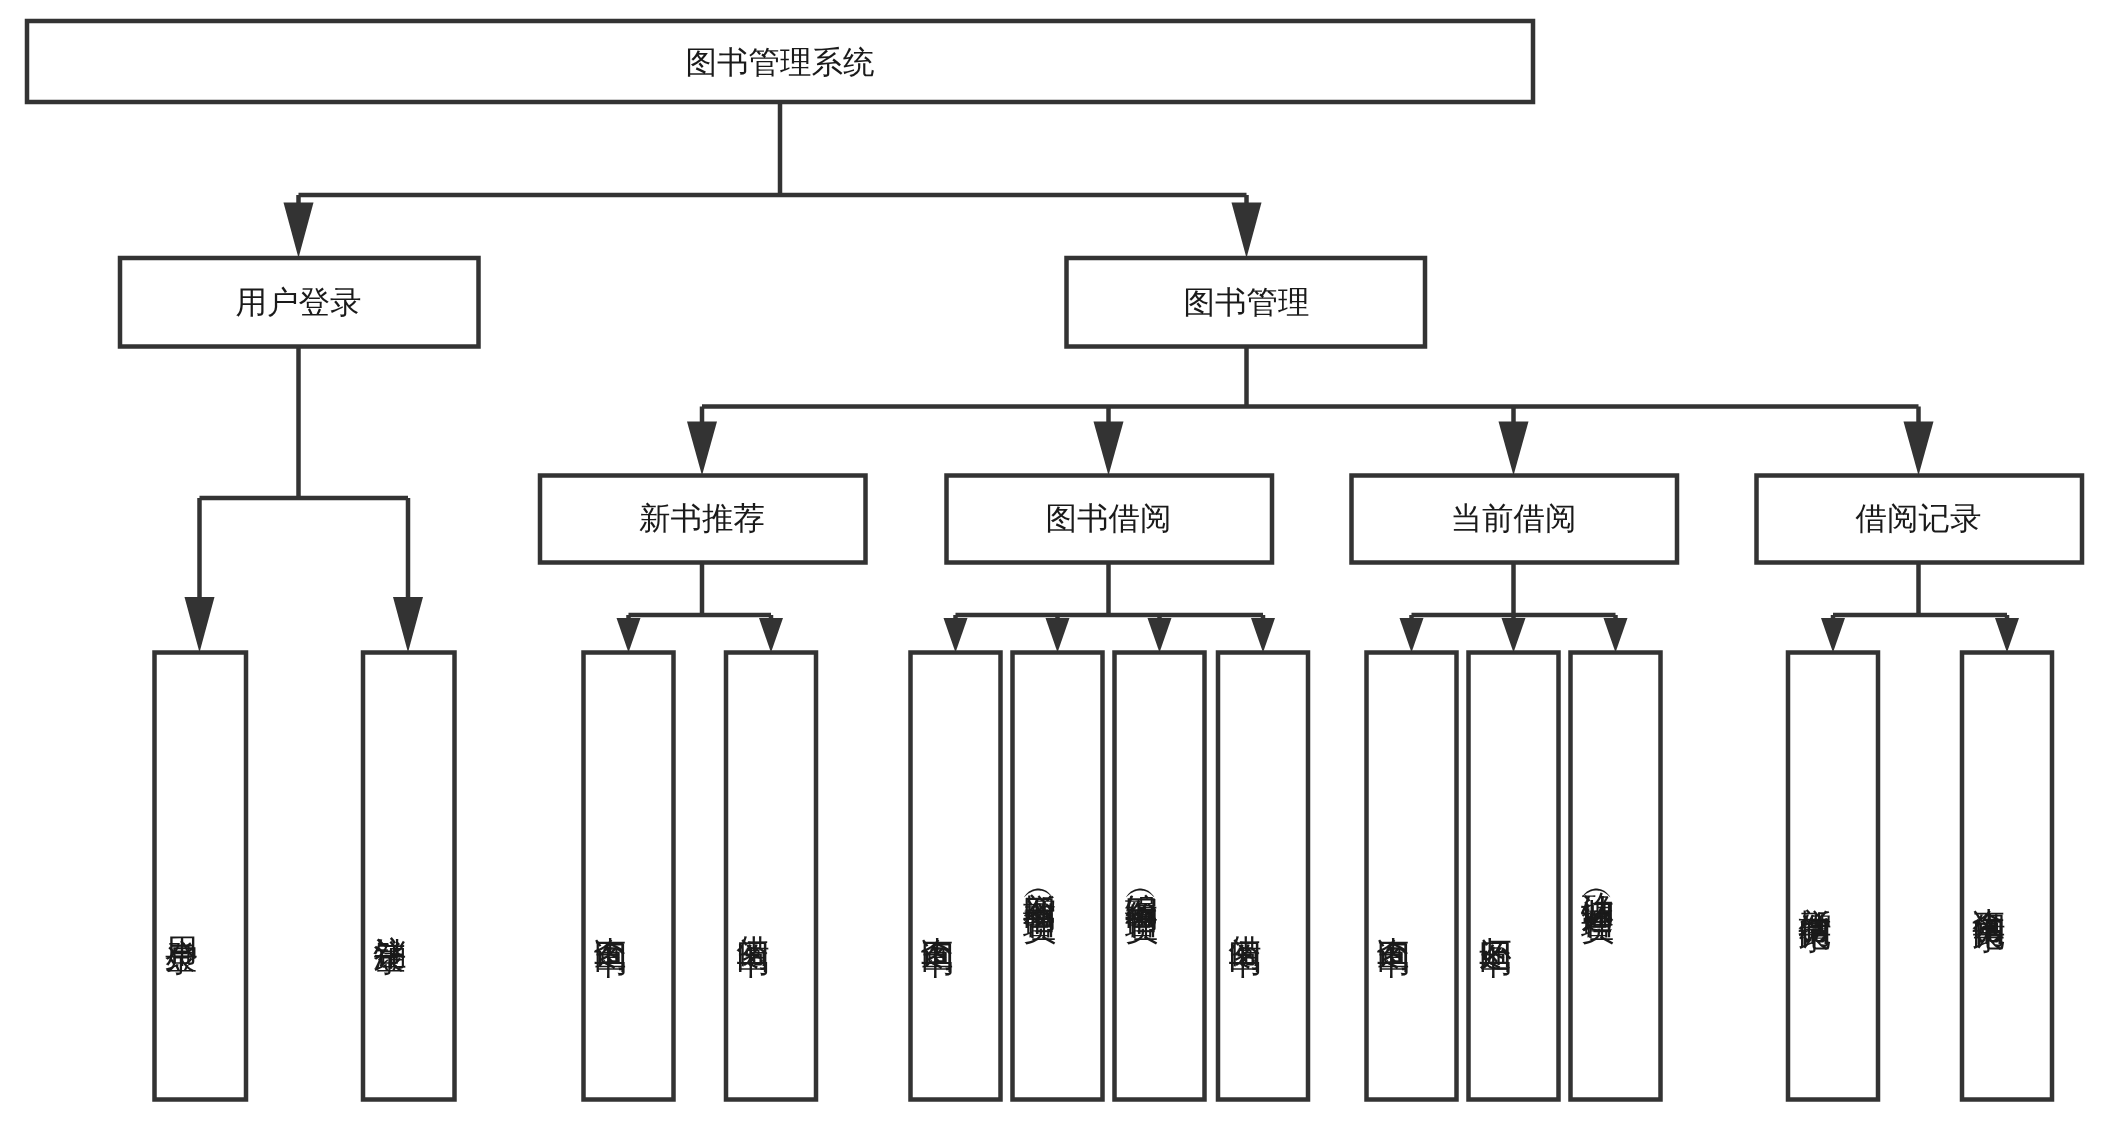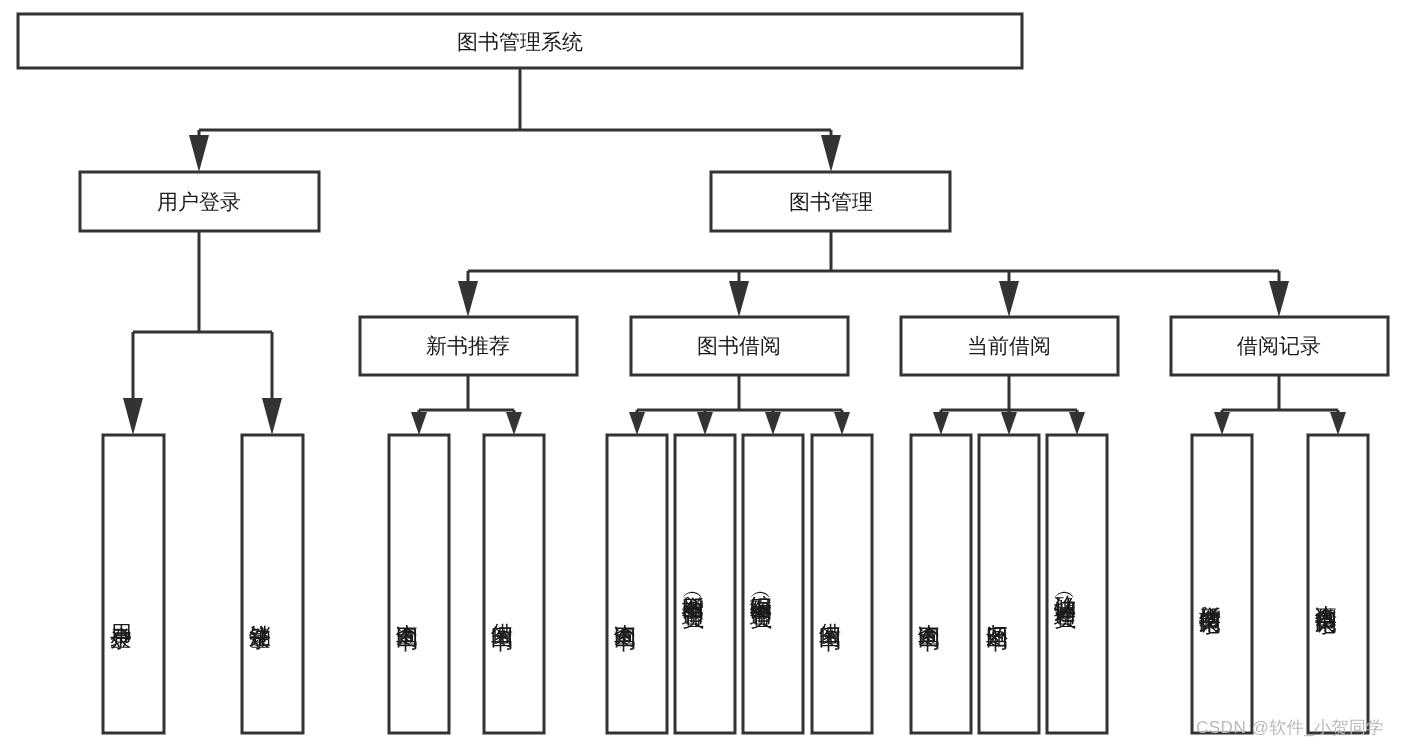--- a/index.html
+++ b/index.html
@@ -194,15 +194,14 @@
   <div class="node-label-v" style="left:750px; top:443px; height:285px;">编辑图书（管理员）</div>
   <div class="node-label-v" style="left:819px; top:500px; height:220px;">借阅图书</div>
 
   <div class="node-label-v" style="left:918px; top:500px; height:220px;">查询图书</div>
   <div class="node-label-v" style="left:986px; top:500px; height:220px;">归还图书</div>
   <div class="node-label-v" style="left:1054px; top:443px; height:285px;">确认归还（管理员）</div>
 
   <div class="node-label-v" style="left:1199px; top:465px; height:255px;">新增借阅记录</div>
   <div class="node-label-v" style="left:1315px; top:465px; height:255px;">查询借阅记录</div>
 
-  <div class="watermark" style="left:1196px; top:716px;">CSDN @软件_小贺同学</div>
 
 </div>
 
 </body></html>

